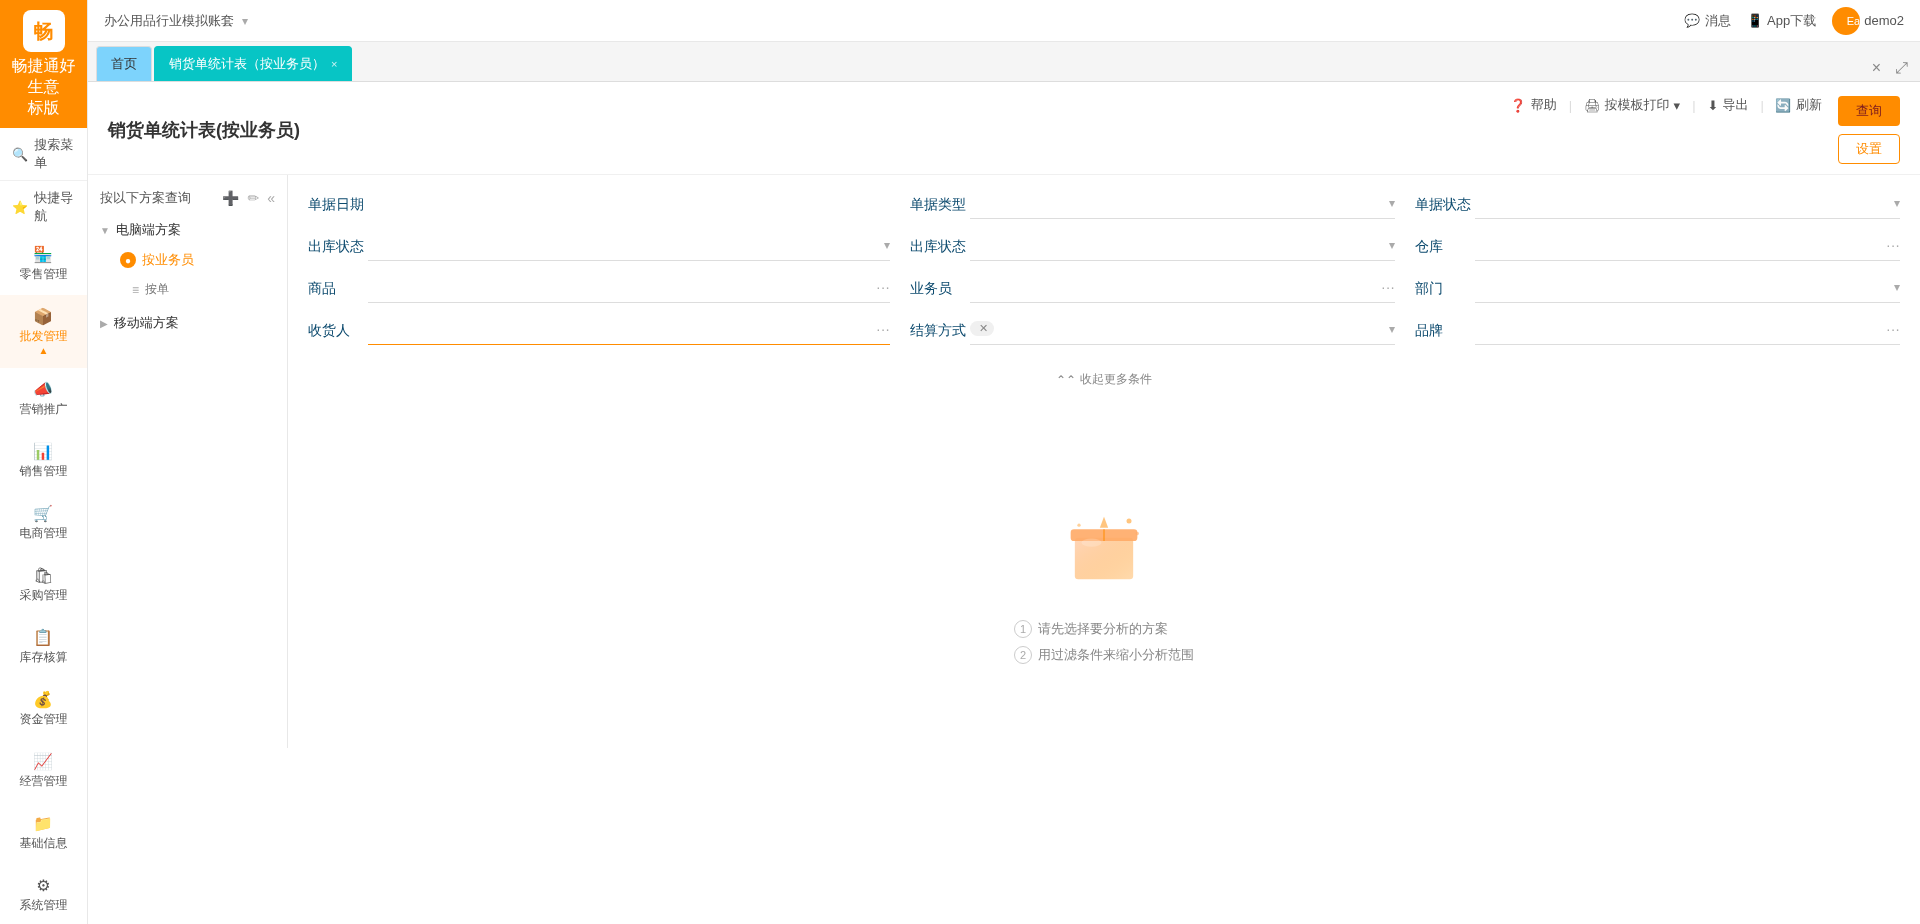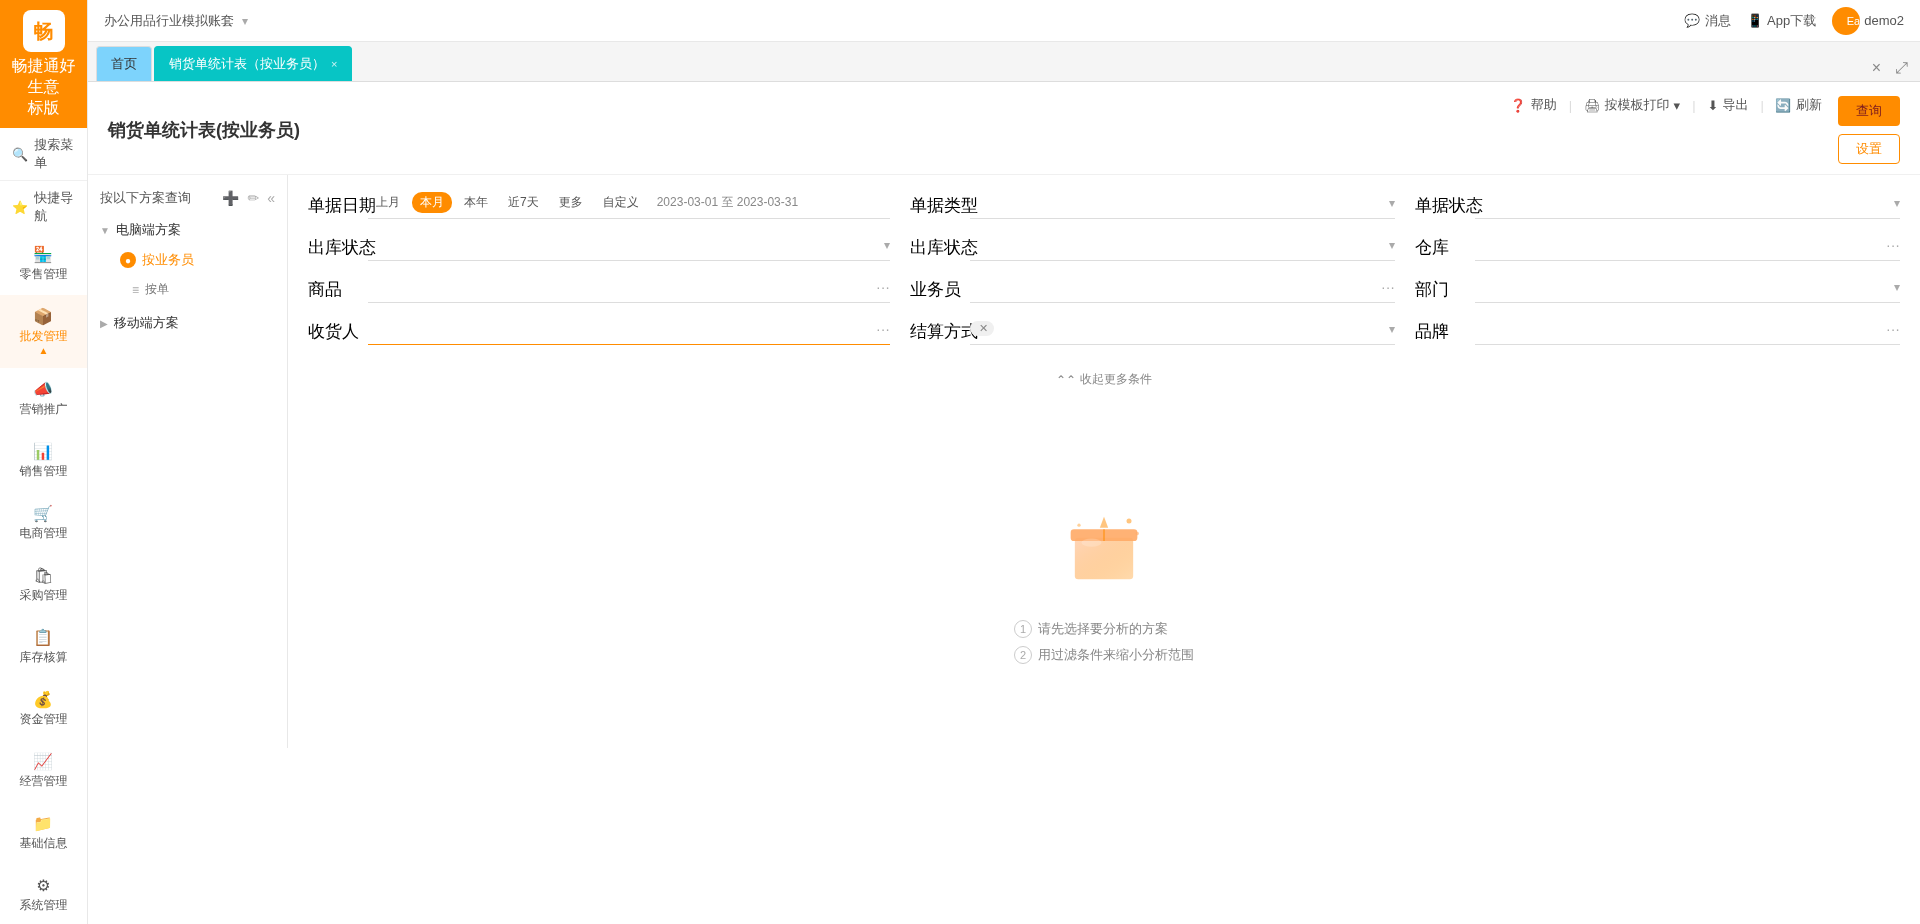--- a/index.html
+++ b/index.html
@@ -37,21 +37,21 @@
     .page-actions { display: flex; align-items: center; gap: 12px; }
     .page-actions .pa-item { display: flex; align-items: center; gap: 4px; cursor: pointer; color: #555; font-size: 13px; }
     .pa-divider { color: #ddd; }
     .btn-query { background: #ff8c00; color: #7f1d1d; border: none; border-radius: 4px; padding: 6px 18px; font-size: 13px; cursor: pointer; }
     .btn-set { background: #fff; color: #ff8c00; border: 1px solid #ff8c00; border-radius: 4px; padding: 5px 16px; font-size: 13px; cursor: pointer; margin-top: 4px; }
 
     
     .filter-area { padding: 16px 20px; }
     .filter-row { display: flex; align-items: center; gap: 0; margin-bottom: 14px; flex-wrap: wrap; }
     .filter-item { display: flex; align-items: center; flex: 1; min-width: 0; }
-    .filter-label { width: 60px; color: #000000; font-size: 17px; white-space: nowrap; flex-shrink: 0; }
+    .filter-label { width: 60px; color: #0c4a6e; font-size: 14px; white-space: nowrap; flex-shrink: 0; }
     .filter-control { flex: 1; display: flex; align-items: center; border-bottom: 1px solid #ddd; padding-bottom: 4px; gap: 4px; position: relative; min-height: 28px; }
     .filter-control.active-underline { border-bottom-color: #ff8c00; }
     .filter-sep { width: 20px; flex-shrink: 0; }
 
     
     .date-btns { display: flex; align-items: center; gap: 4px; }
     .date-btn { padding: 2px 8px; border-radius: 4px; font-size: 12px; cursor: pointer; background: none; border: none; color: #555; }
     .date-btn.active { background: #ff8c00; color: #fff; border-radius: 10px; }
     .date-range { font-size: 12px; color: #888; margin-left: 6px; }
 
@@ -285,31 +285,20 @@
         </div>
       </div>
 
       <div class="right-content">
 
         <div class="filter-area">
 
           <div class="filter-row">
             <div class="filter-item" style="flex:1.2;">
               <span class="filter-label">单据日期</span>
-              <div class="filter-control">
-                <div class="date-btns">
-                  <button class="date-btn">上月</button>
-                  <button class="date-btn active">本月</button>
-                  <button class="date-btn">本年</button>
-                  <button class="date-btn">近7天</button>
-                  <button class="date-btn">更多</button>
-                  <button class="date-btn">自定义</button>
-                  <span class="date-range">2023-03-01 至 2023-03-31</span>
-                </div>
-              </div>
             </div>
             <div class="filter-sep"></div>
             <div class="filter-item" style="flex:1;">
               <span class="filter-label">单据类型</span>
               <div class="filter-control" style="cursor:pointer;">
                 <span class="dd-icon">▾</span>
               </div>
             </div>
             <div class="filter-sep"></div>
             <div class="filter-item" style="flex:1;">

